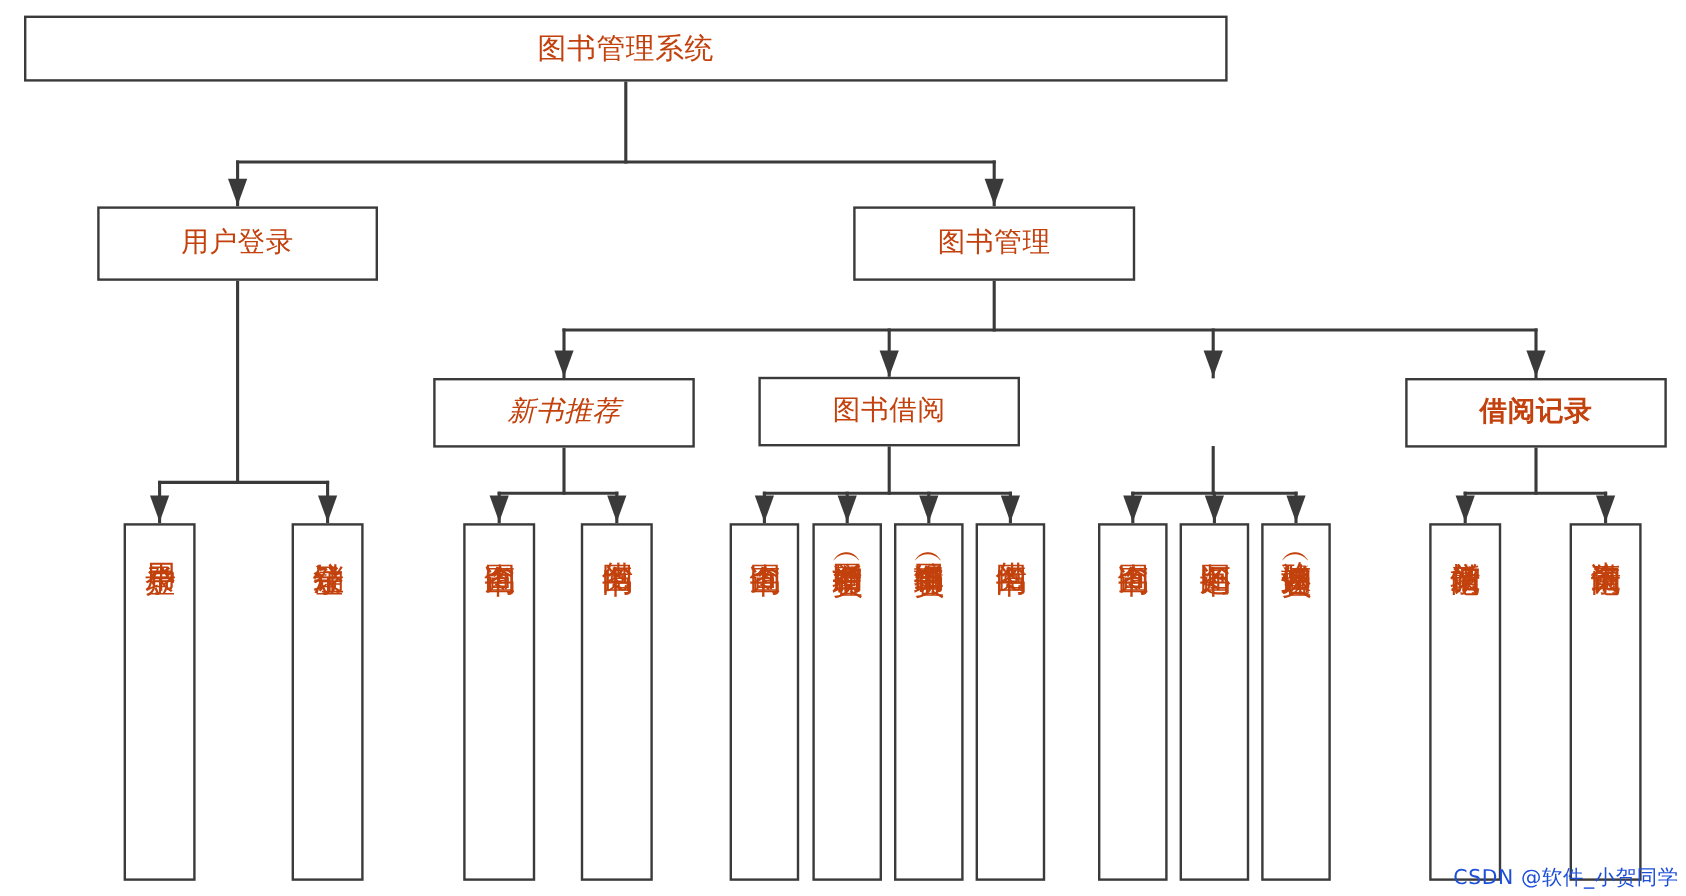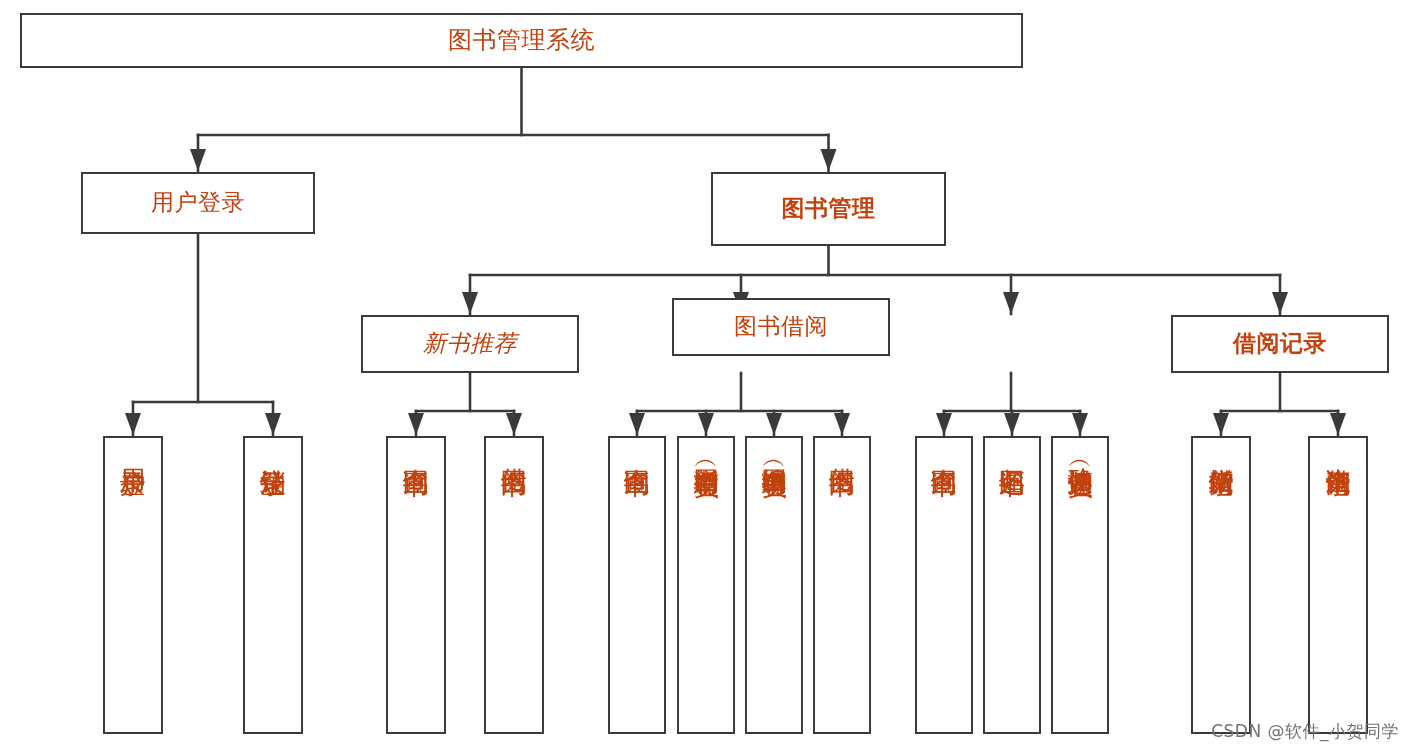--- a/index.html
+++ b/index.html
@@ -63,21 +63,21 @@
     white-space: nowrap;
   }
   .node.vert.tall-text .node-label {
     font-size: 25px;
   }
   #watermark {
     position: absolute;
     right: 6px;
     bottom: 4px;
     font-size: 17px;
-    color: #737373;
+    color: #1d4ed8;
     letter-spacing: 0.5px;
     white-space: nowrap;
   }
 </style>
 </head>
 <body>
 
 <div id="diagram-root">
 
   <svg id="edge-layer" viewBox="0 0 1405 747" xmlns="http://www.w3.org/2000/svg">
@@ -135,28 +135,28 @@
       <polygon points="1330,413 1346,413 1338,435" fill="#3a3a3a"></polygon>
     </svg>
 
   <div class="node horiz level-0" style="left: 20px; top: 13px; width: 1003px; height: 55px;">
     <span class="node-label">图书管理系统</span>
   </div>
 
   <div class="node horiz level-1" style="left: 81px; top: 172px; width: 234px; height: 62px;">
     <span class="node-label">用户登录</span>
   </div>
-  <div class="node horiz level-1" style="left: 711px; top: 172px; width: 235px; height: 74px; font-weight: bold;">
+  <div class="node horiz level-1" style="left: 711px; top: 172px; width: 235px; height: 62px;">
     <span class="node-label">图书管理</span>
   </div>
 
   <div class="node horiz level-2" style="left: 361px; top: 315px; width: 218px; height: 58px; font-style: italic;">
     <span class="node-label">新书推荐</span>
   </div>
-  <div class="node horiz level-2" style="left: 632px; top: 298px; width: 218px; height: 58px; margin-left: 40px;">
+  <div class="node horiz level-2" style="left: 632px; top: 314px; width: 218px; height: 58px;">
     <span class="node-label">图书借阅</span>
   </div>
   <div class="node horiz level-2" style="left: 1171px; top: 315px; width: 218px; height: 58px; font-weight: bold;">
     <span class="node-label">借阅记录</span>
   </div>
 
   <div class="node vert" style="left: 103px; top: 436px; width: 60px; height: 298px;">
     <span class="node-label">用户登录</span>
   </div>
   <div class="node vert" style="left: 243px; top: 436px; width: 60px; height: 298px;">

